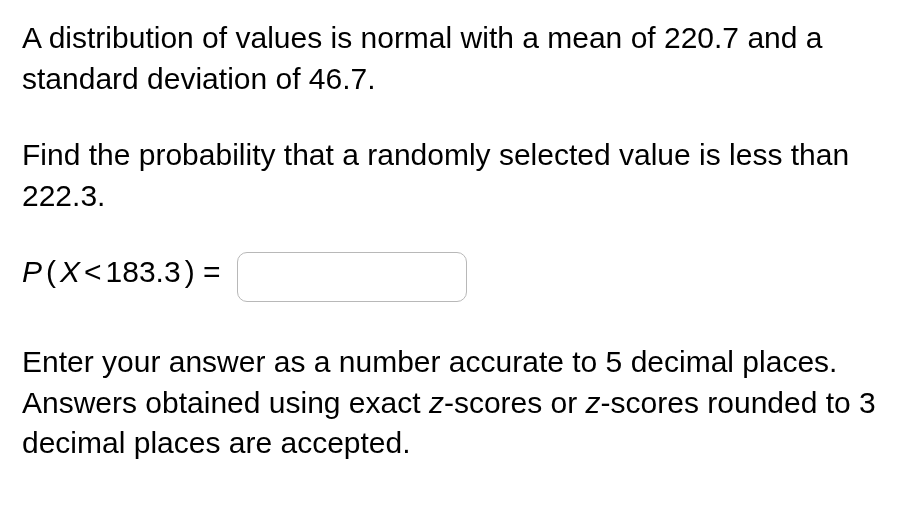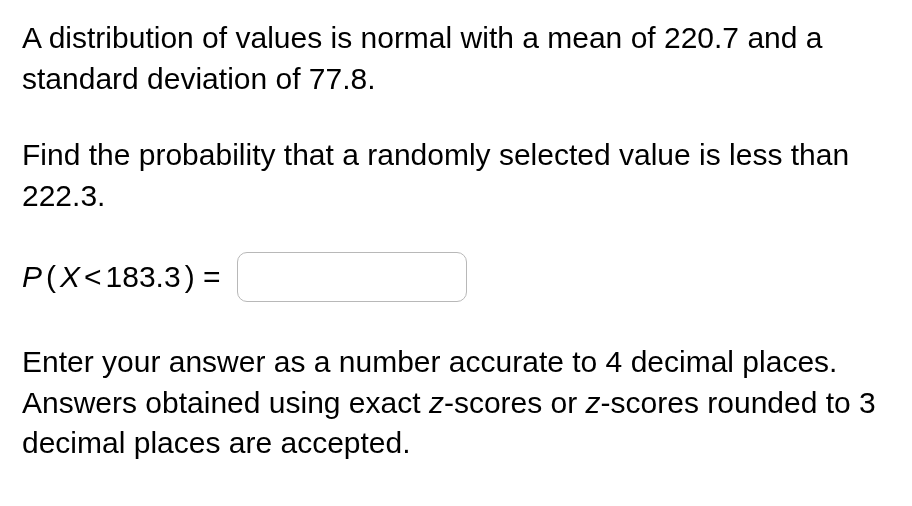--- a/index.html
+++ b/index.html
@@ -15,21 +15,21 @@
       color: #000000;
       padding: 18px 22px;
       font-size: 30px;
       line-height: 1.35;
     }
     .paragraph {
       margin-bottom: 36px;
     }
     .equation-row {
       display: flex;
-      align-items: center;
+      align-items: flex-start;
       gap: 12px;
       margin-bottom: 40px;
     }
     .equation-label {
       font-style: italic;
     }
     .equation-label .var {
       font-style: italic;
     }
     .equation-label .op {
@@ -49,26 +49,26 @@
     .italic {
       font-style: italic;
     }
     .instructions {
       margin-top: 4px;
     }
   </style>
 </head>
 <body>
 
-<div class="paragraph">A distribution of values is normal with a mean of 220.7 and a standard deviation of 77.8.</div>
+<div class="paragraph">A distribution of values is normal with a mean of 220.7 and a standard deviation of 46.7.</div>
 
 <div class="paragraph">Find the probability that a randomly selected value is less than 222.3.</div>
 
 <div class="equation-row">
   <span class="equation-label">
     <span class="var">P</span><span class="op">(</span><span class="var">X</span><span class="op">&lt;</span><span style="font-style: normal;">183.3</span><span class="op">) =</span>
   </span>
   <input type="text" class="answer-input" value="" style="">
 </div>
 
 <div class="instructions">
-  <span>Enter your answer as a number accurate to 4 decimal places. Answers obtained using exact </span><span class="italic">z</span><span>-scores or </span><span class="italic">z</span><span>-scores rounded to 3 decimal places are accepted.</span>
+  <span>Enter your answer as a number accurate to 5 decimal places. Answers obtained using exact </span><span class="italic">z</span><span>-scores or </span><span class="italic">z</span><span>-scores rounded to 3 decimal places are accepted.</span>
 </div>
 
 </body></html>

